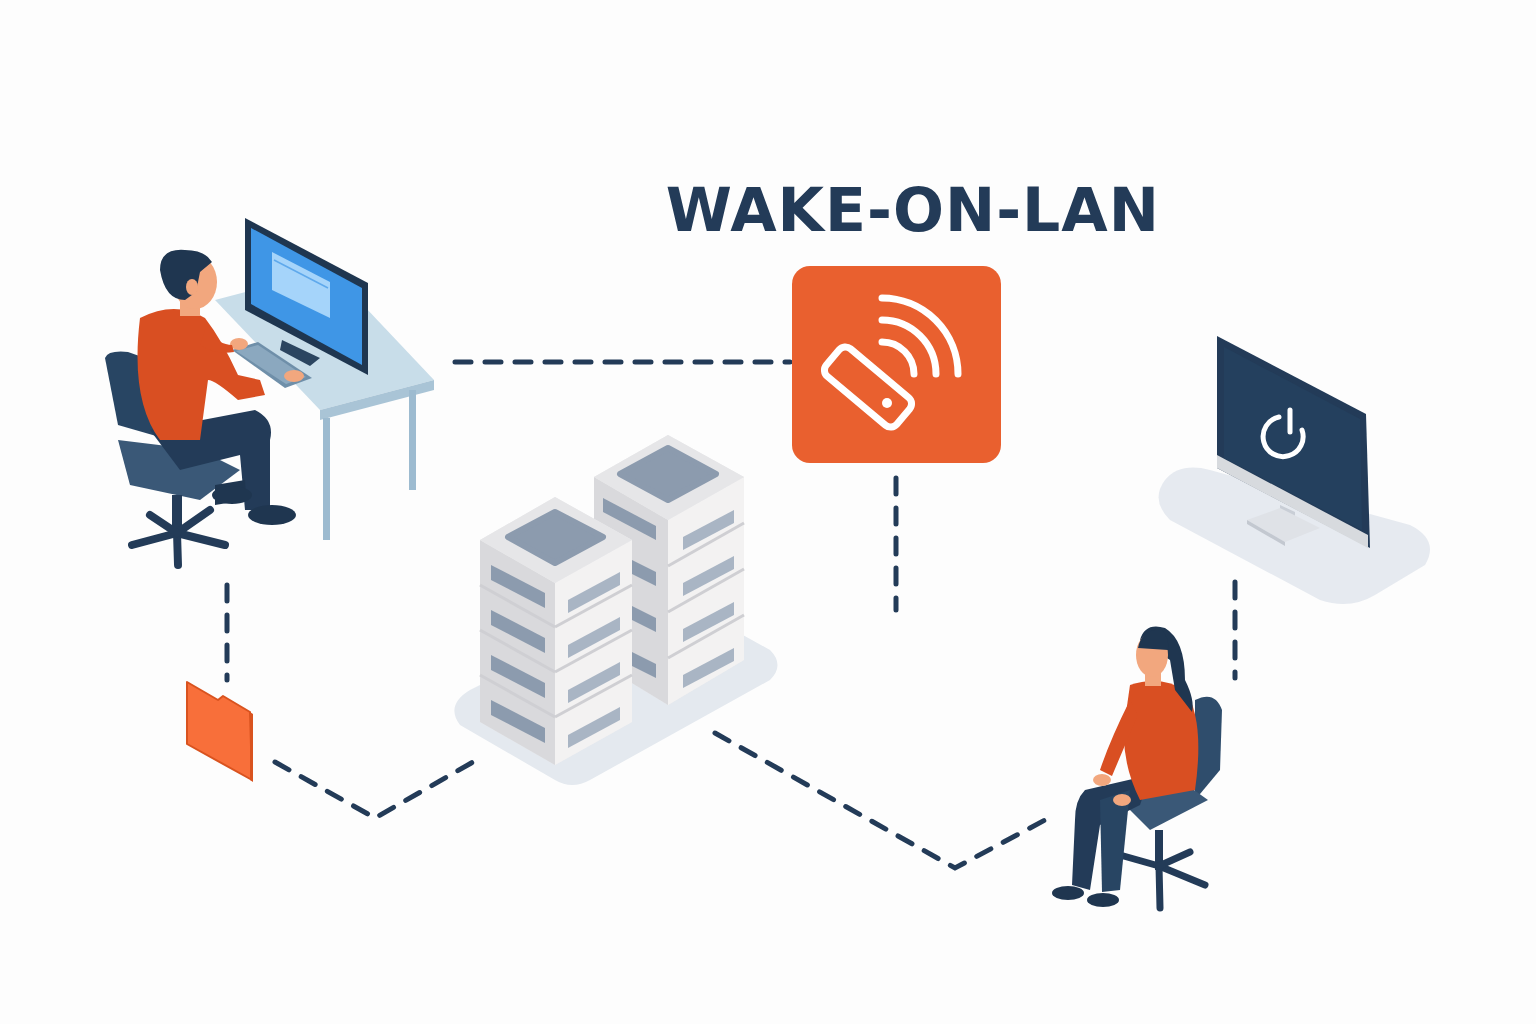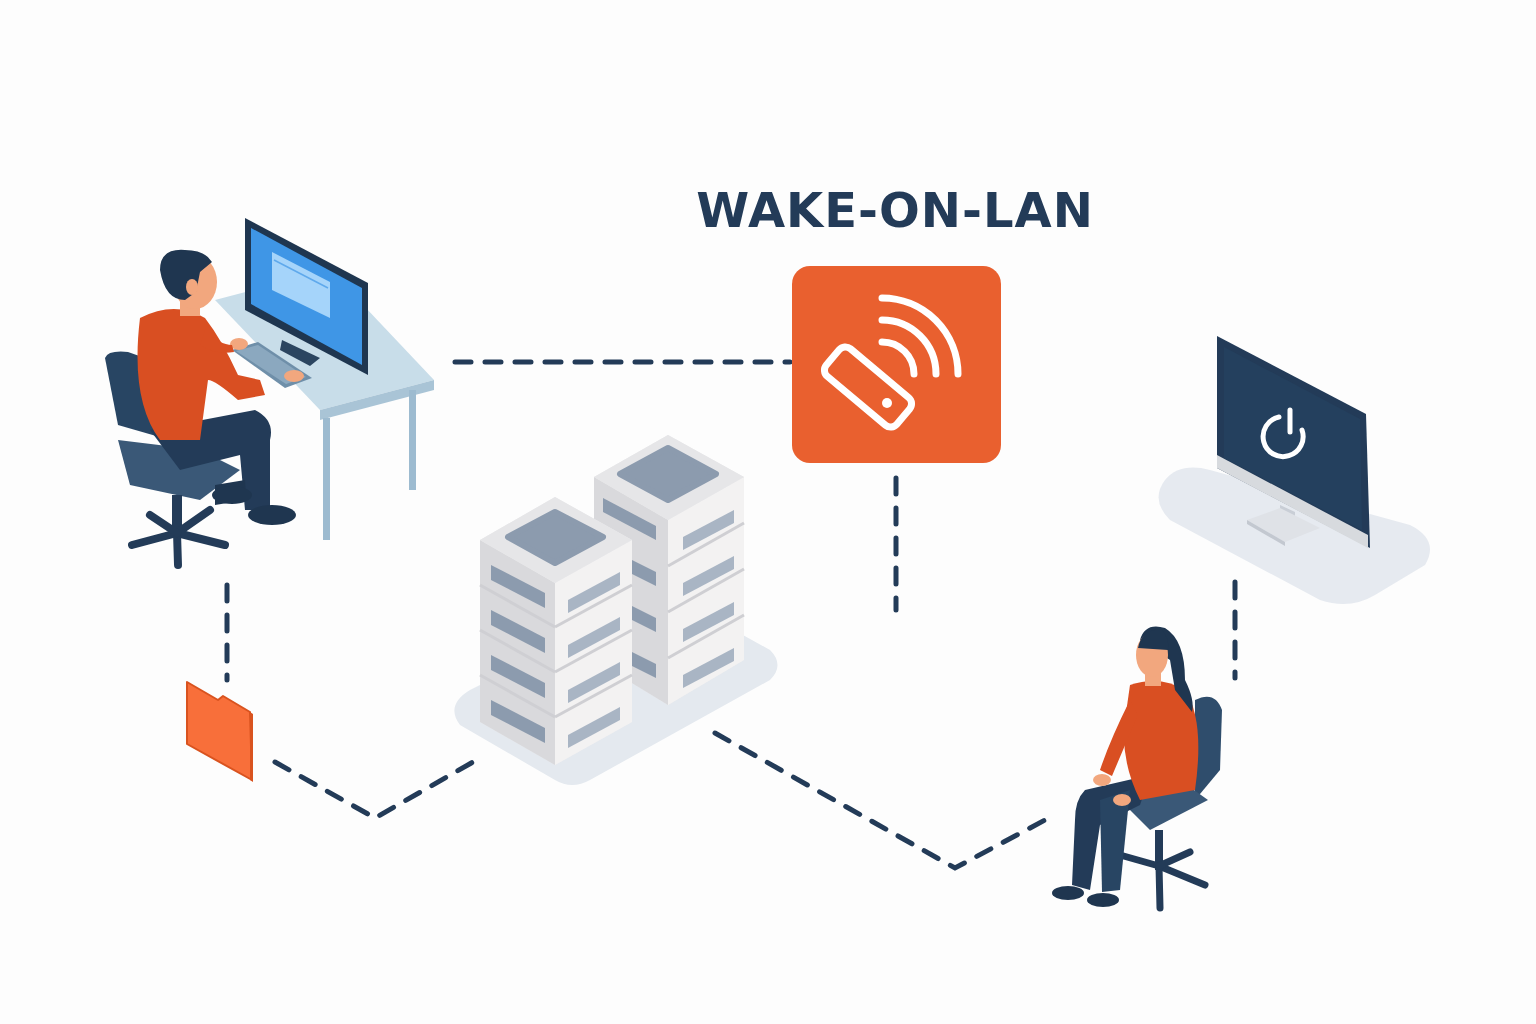--- a/index.html
+++ b/index.html
@@ -1,19 +1,19 @@
 <!DOCTYPE html>
 <html><head>
 <meta charset="utf-8">
 <style>
   html, body { margin: 0; padding: 0; background: #fdfdfd; }
   body { width: 1536px; height: 1024px; position: relative; overflow: hidden; font-family: "DejaVu Sans", sans-serif; }
   .title {
-    position: absolute; left: 630px; top: 170px; width: 530px; text-align: center;
-    font-family: "DejaVu Sans", sans-serif; font-weight: bold; font-size: 48px;
+    position: absolute; left: 630px; top: 170px; width: 530px; text-align: right;
+    font-family: "DejaVu Sans", sans-serif; font-weight: bold; font-size: 60px;
     color: #233b58; letter-spacing: 1px; line-height: 80px;
   }
   svg.canvas { position: absolute; left: 0; top: 0; }
 </style>
 </head>
 <body>
 
 <div class="title">WAKE-ON-LAN</div>
 
 <svg class="canvas" width="1536" height="1024" viewBox="0 0 1536 1024">

